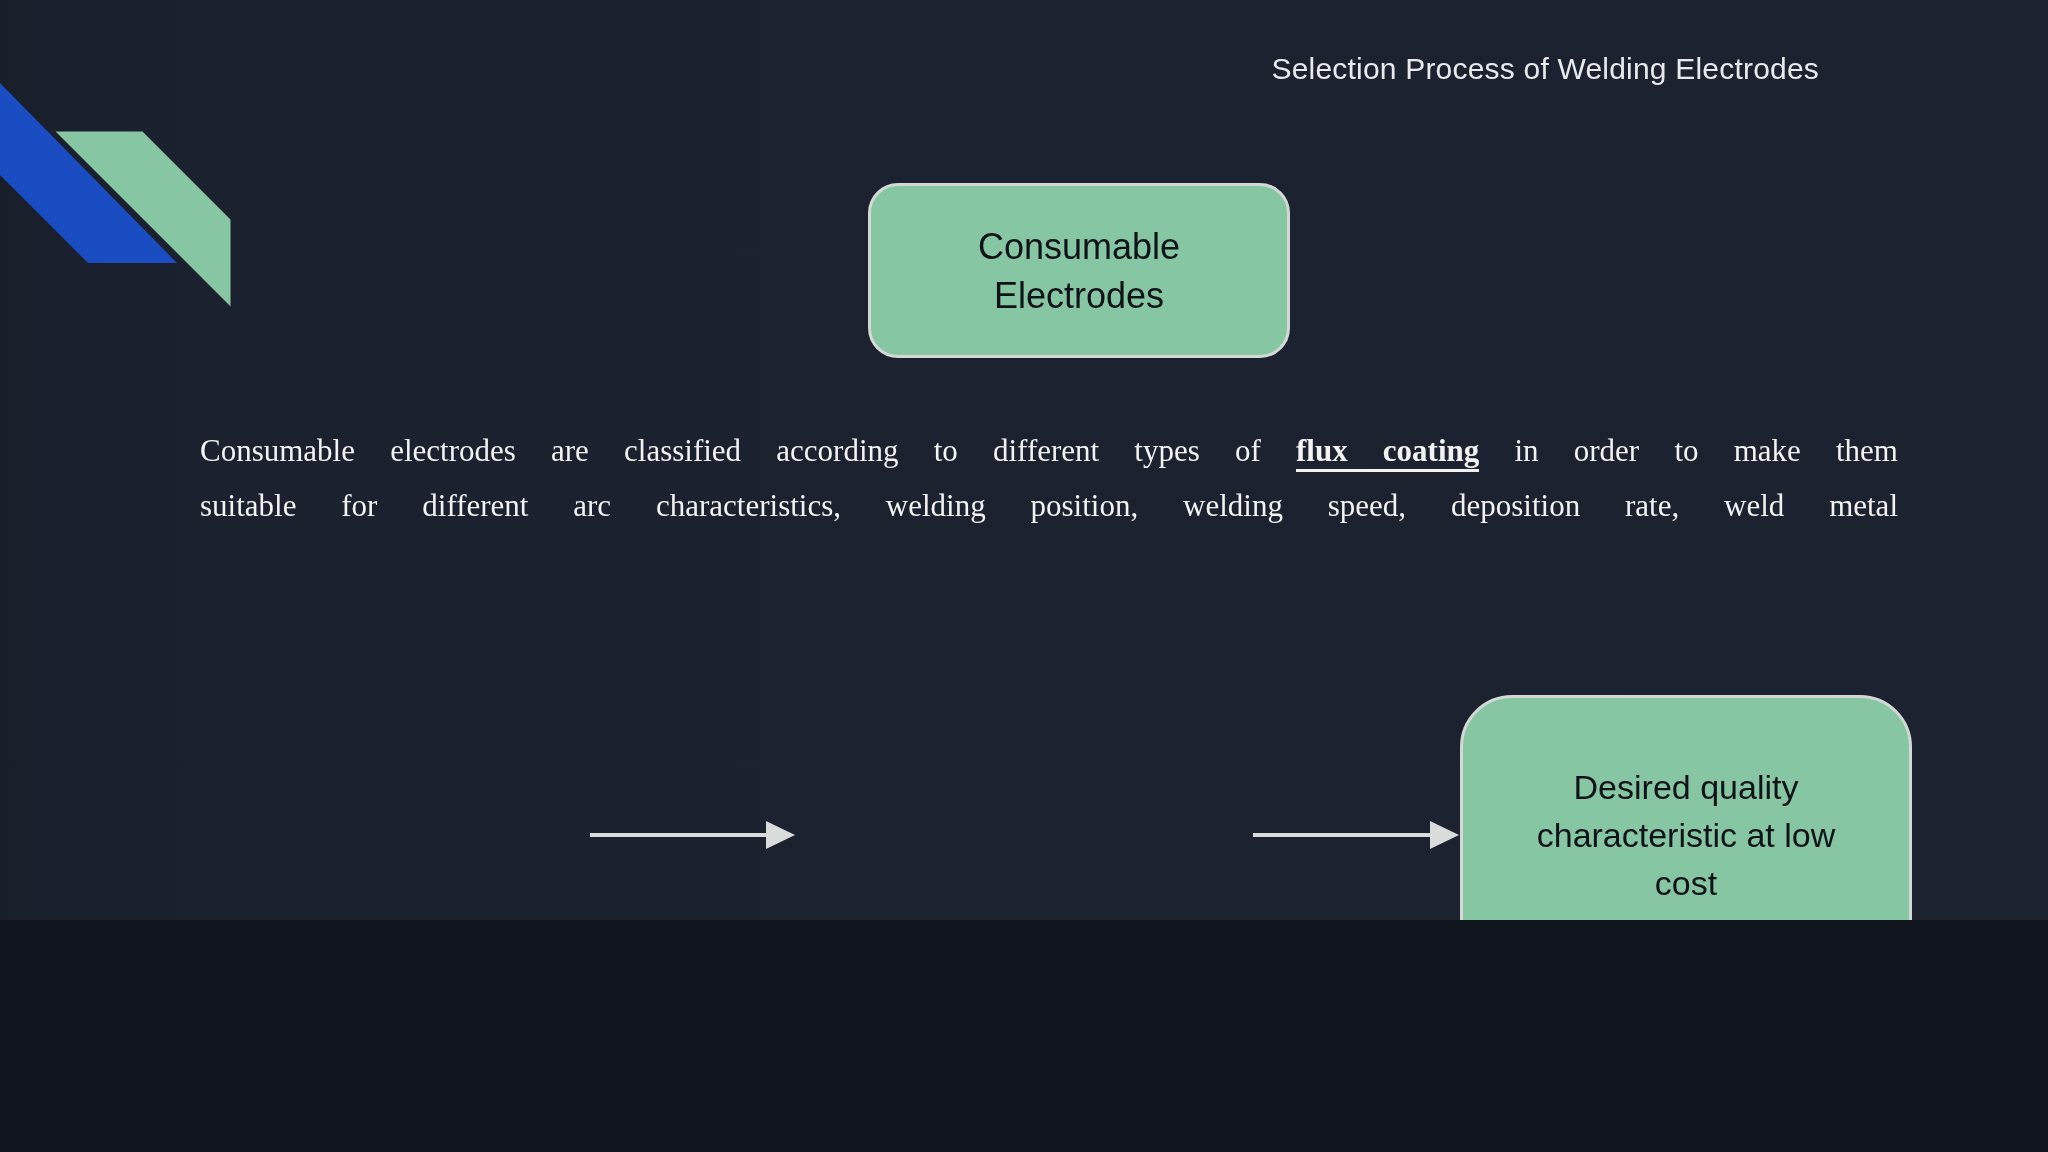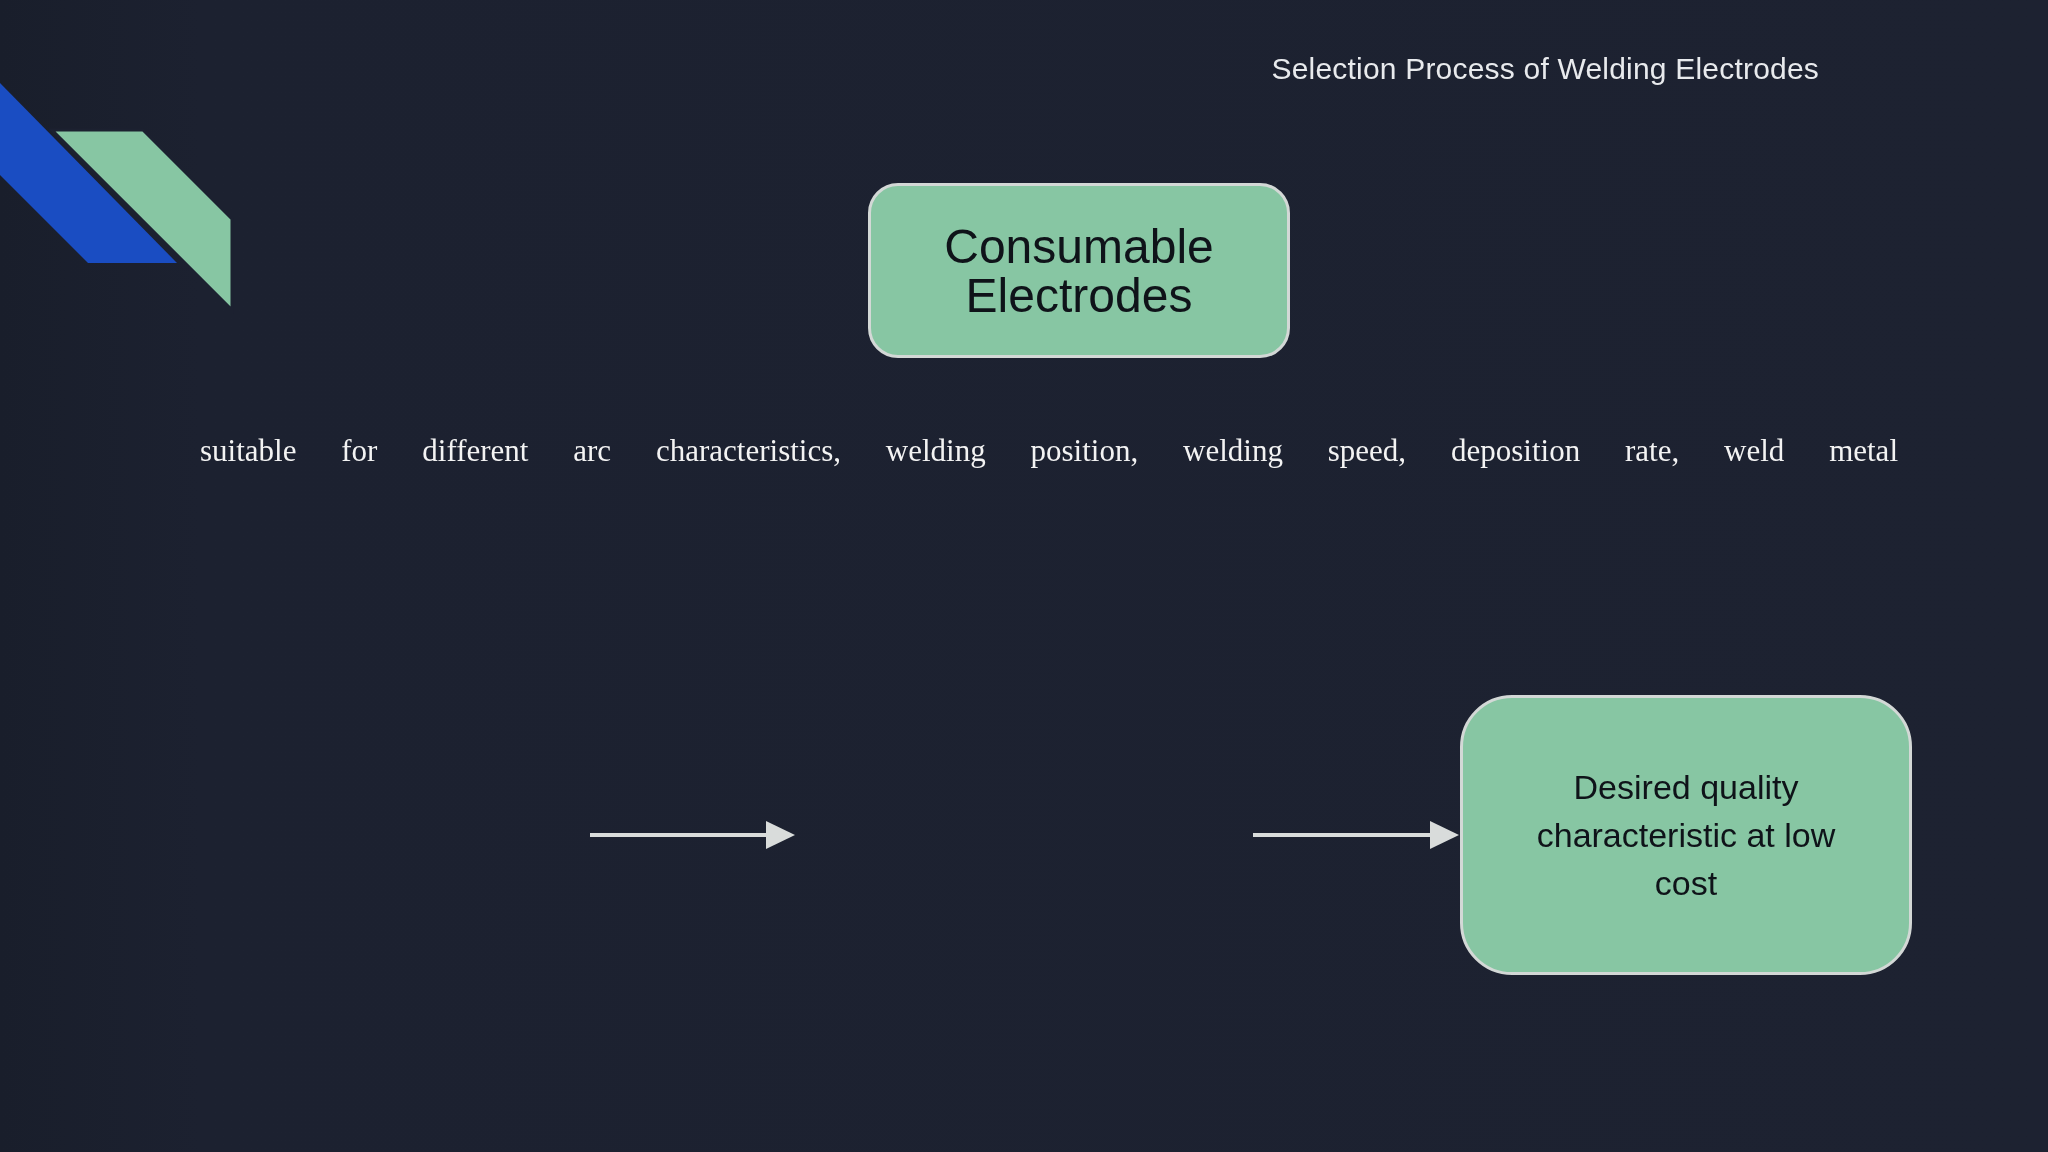--- a/index.html
+++ b/index.html
@@ -3,21 +3,21 @@
 <meta charset="utf-8">
 <style>
   html, body {
     margin: 0;
     padding: 0;
     background: #10141d;
   }
   .slide {
     position: relative;
     width: 2048px;
-    height: 1152px;
+    height: 920px;
     overflow: hidden;
     background: linear-gradient(90deg, #191e2b 0px, #1c2130 200px, #1d2231 100%);
     font-family: "Liberation Sans", sans-serif;
   }
 
   
   .corner-svg {
     position: absolute;
     left: 0;
     top: 0;
@@ -49,21 +49,21 @@
     text-align: center;
     color: #0f1319;
     white-space: pre-line;
   }
   .top-box {
     left: 868px;
     top: 183px;
     width: 422px;
     height: 175px;
     border-radius: 30px;
-    font-size: 48px;
+    font-size: 36px;
     line-height: 49px;
     justify-content: center;
   }
   .fbox {
     top: 695px;
     height: 280px;
     font-size: 34px;
     line-height: 48px;
   }
   .fbox1 { left: 212px;  width: 378px; border-radius: 38px; }
@@ -113,20 +113,21 @@
   </svg>
 
   <div class="slide-title">Selection Process of Welding Electrodes</div>
 
   <div class="gbox top-box">
     <span>Consumable
 Electrodes</span>
   </div>
 
   <div class="paragraph">
+    <div class="pline pjust"><span>Consumable electrodes are classified according to different types of </span><span class="hl">flux coating</span><span> in order to make them</span></div>
     <div class="pline pjust">suitable for different arc characteristics, welding position, welding speed, deposition rate, weld metal</div>
   </div>
 
 
   <svg class="arrow arrow1" viewBox="0 0 206 36" aria-hidden="true">
     <line x1="0" y1="18" x2="178" y2="18"></line>
     <polygon points="176,4 176,32 205,18"></polygon>
   </svg>
 
 

